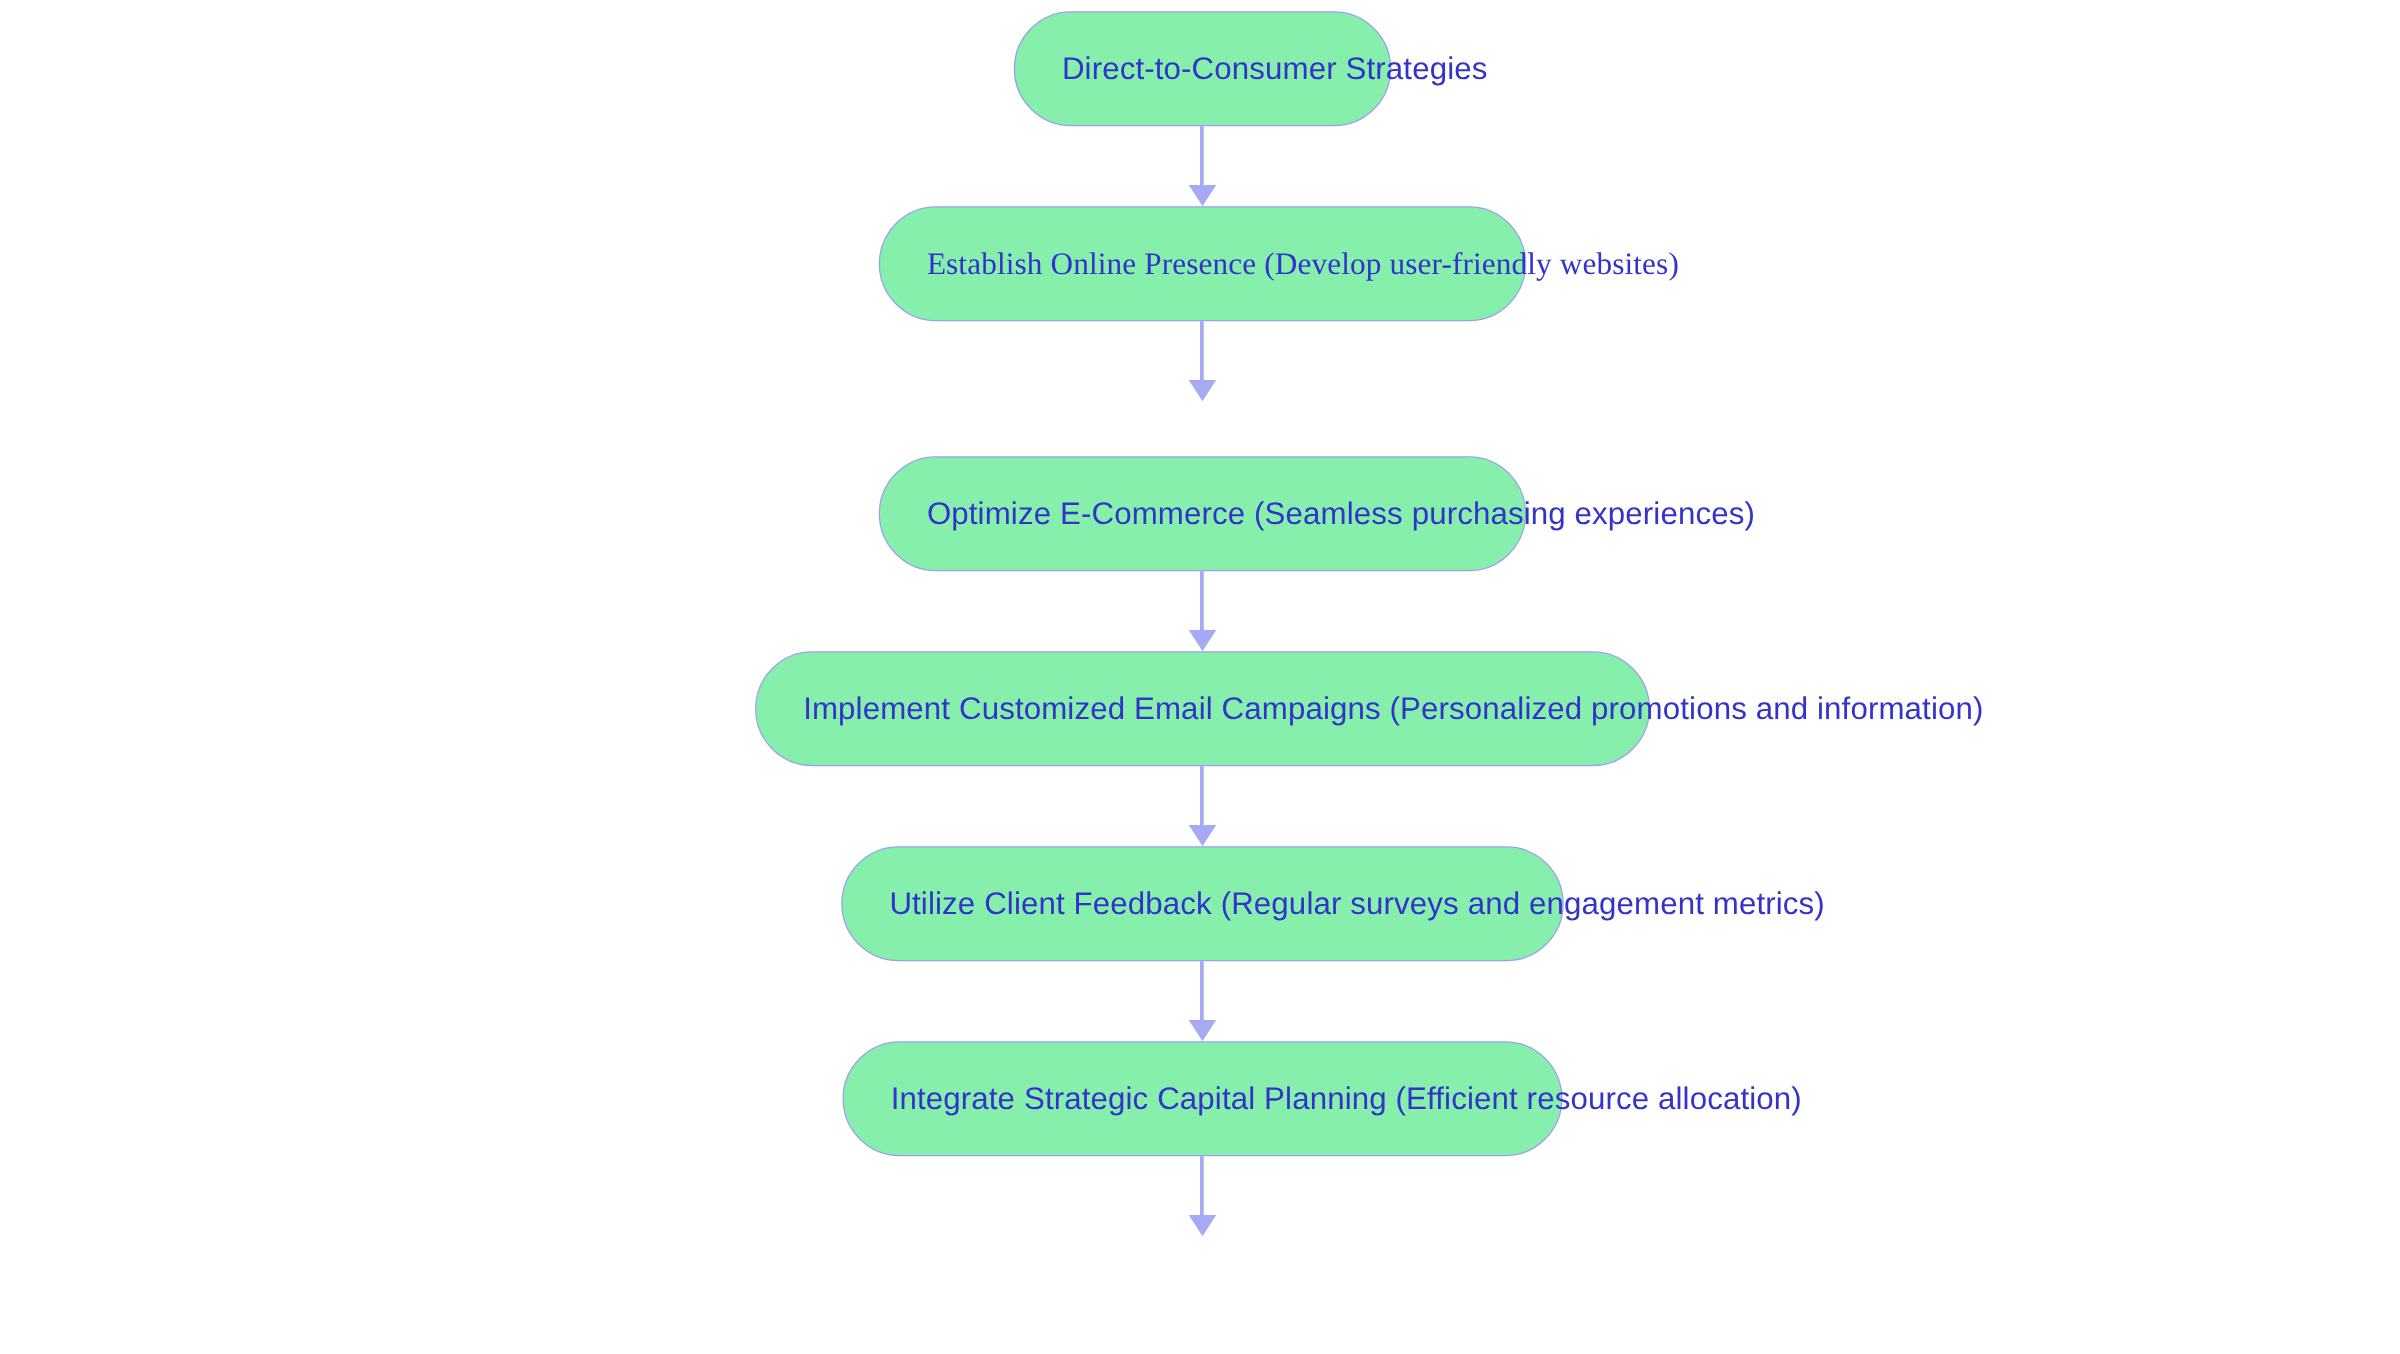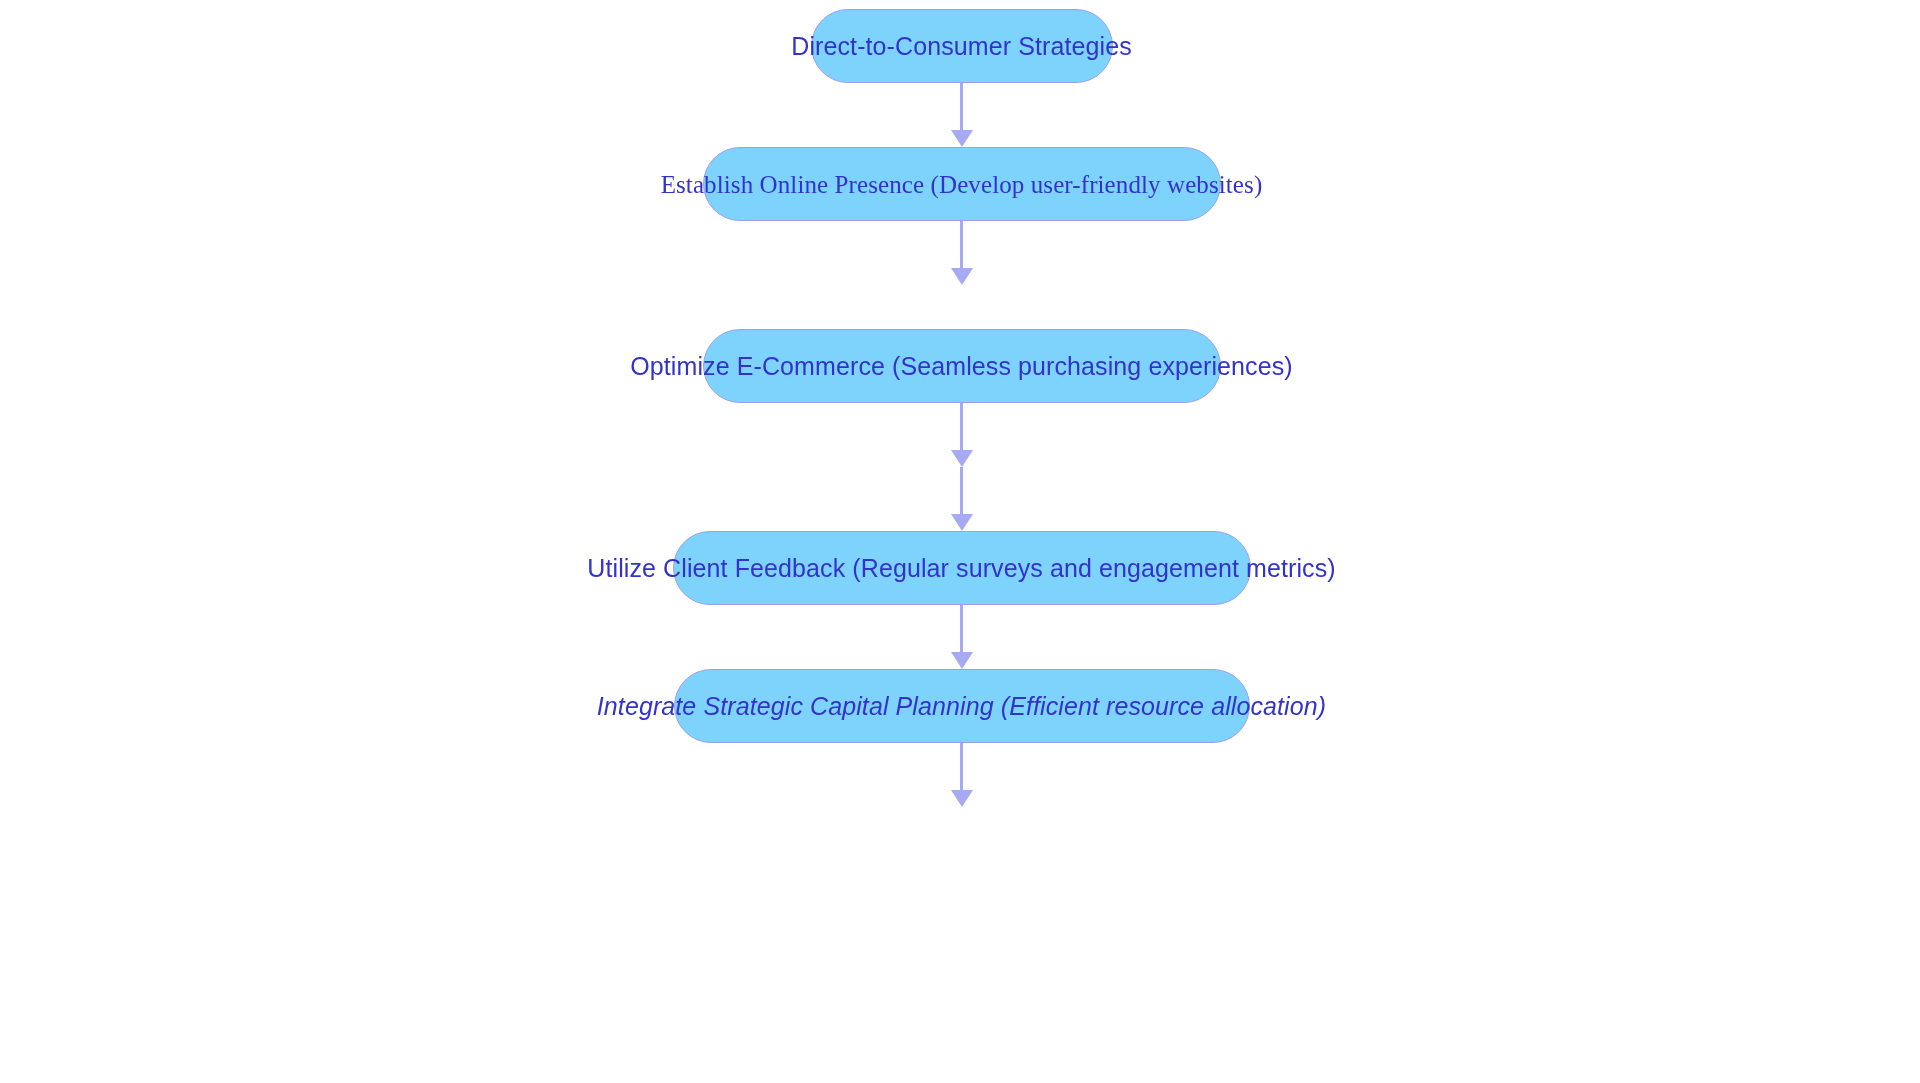--- a/index.html
+++ b/index.html
@@ -31,31 +31,30 @@
     display: flex;
     flex-direction: column;
     align-items: center;
     justify-content: flex-start;
   }
 
   .node {
     box-sizing: border-box;
     display: flex;
     align-items: center;
-    justify-content: center;
-    background: #7dd3fc;
+    background: #86efac;
     border: 1.2px solid #9aa0ef;
     border-radius: 48px;
     color: #3333cc;
     font-size: 25px;
     font-weight: 400;
     letter-spacing: 0.1px;
     white-space: nowrap;
     padding: 0 38px;
-    height: 74px;
+    height: 92px;
     position: relative;
     margin-left: 3px;
   }
 
   .node-label {
     pointer-events: none;
     line-height: 1;
   }
 
   .connector {
@@ -86,21 +85,21 @@
   .gap-2 .stem { height: 48px; }
   .gap-3 .stem { height: 48px; }
   .gap-4 .stem { height: 48px; }
   .gap-5 .stem { height: 48px; }
 
   .node-0 { width: 302px; }
   .node-1 { width: 518px; font-family: Liberation Serif, serif; }
   .node-2 { width: 518px; margin-top: 44px; }
   .node-3 { width: 716px; }
   .node-4 { width: 578px; }
-  .node-5 { width: 576px; font-style: italic; }
+  .node-5 { width: 576px; }
   .node-6 { width: 588px; }
 </style>
 </head>
 <body>
 
 <div id="flow-canvas">
   <div class="flow-column">
 
     <div class="node node-0 row-0">
       <span class="node-label">Direct-to-Consumer Strategies</span>
@@ -122,20 +121,23 @@
 
     <div class="node node-2">
       <span class="node-label">Optimize E-Commerce (Seamless purchasing experiences)</span>
     </div>
 
     <div class="connector gap-2">
       <div class="stem"></div>
       <div class="head"></div>
     </div>
 
+    <div class="node node-3">
+      <span class="node-label">Implement Customized Email Campaigns (Personalized promotions and information)</span>
+    </div>
 
     <div class="connector gap-3">
       <div class="stem"></div>
       <div class="head"></div>
     </div>
 
     <div class="node node-4">
       <span class="node-label">Utilize Client Feedback (Regular surveys and engagement metrics)</span>
     </div>
 

